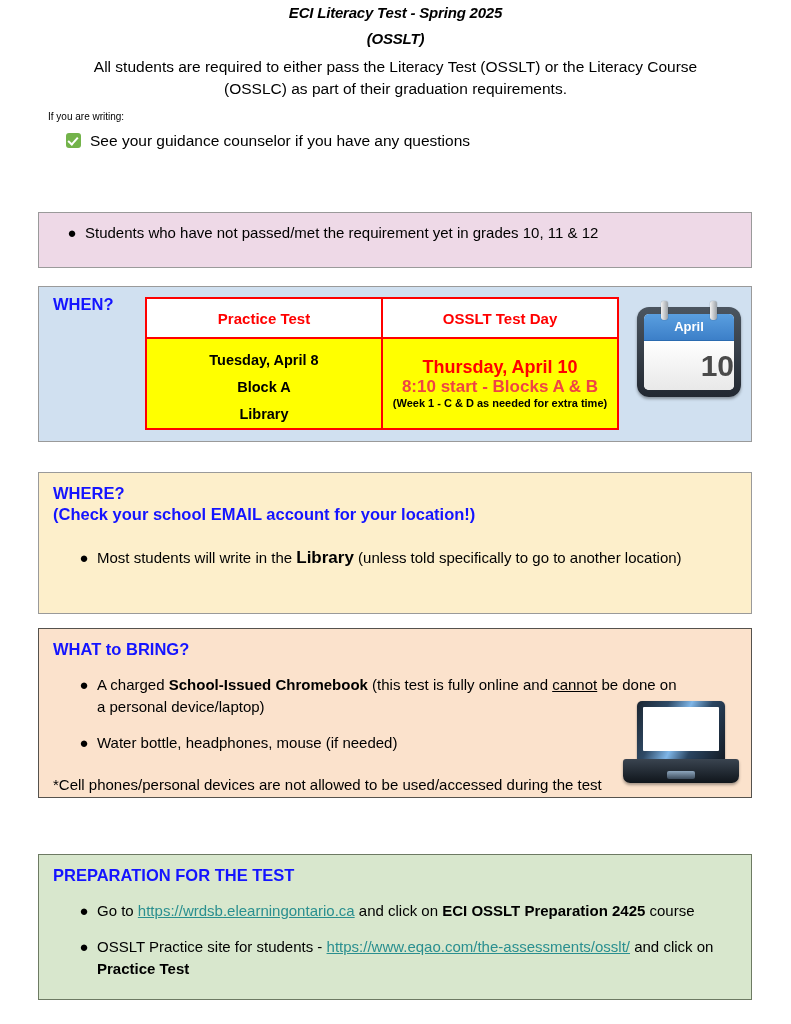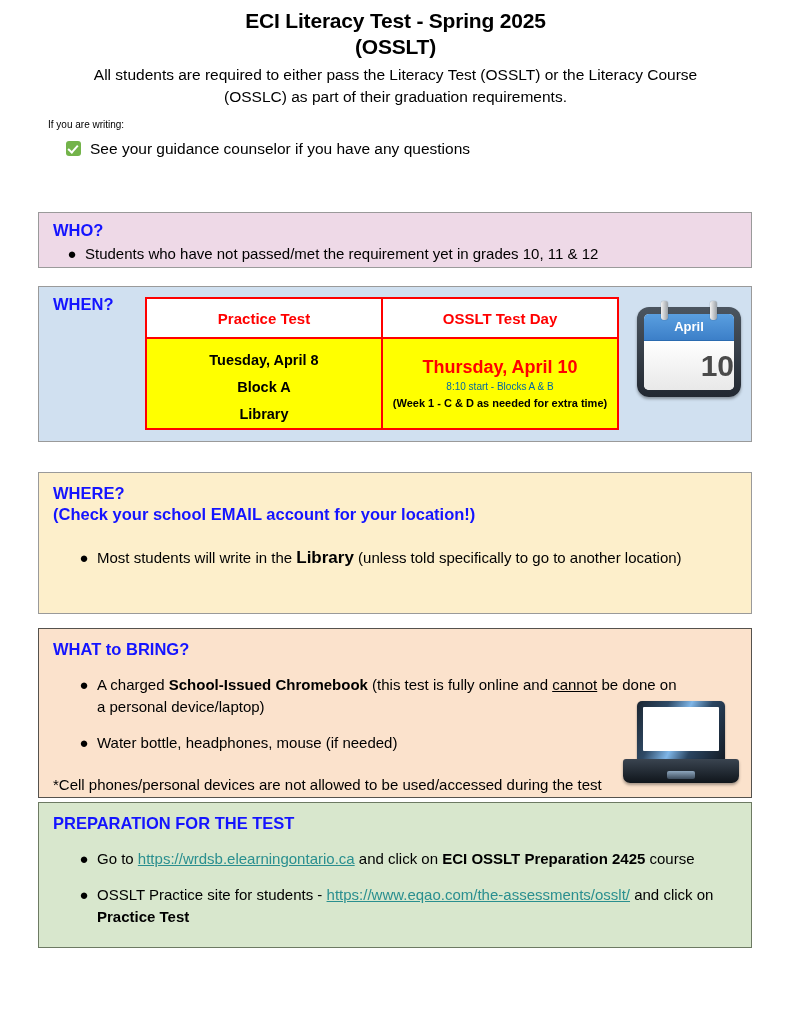--- a/index.html
+++ b/index.html
@@ -19,25 +19,26 @@
     width: 791px;
     height: 1024px;
     padding: 0;
     box-sizing: border-box;
     position: relative;
   }
 
   
   .title {
     text-align: center;
-    font-size: 21px;
+    font-size: 15px;
     font-weight: bold;
     line-height: 26px;
     letter-spacing: -0.2px;
-    padding-top: 8px;
+    padding-top: 0;
+    font-style: italic;
   }
   .intro {
     text-align: center;
     font-size: 15.5px;
     line-height: 22px;
     margin: 4px 62px 0 62px;
   }
   .if-writing {
     font-size: 10px;
     line-height: 22px;
@@ -160,23 +161,23 @@
     line-height: 20px;
     margin-top: 7px;
   }
   .cell-day-main {
     color: #ff0000;
     font-weight: bold;
     font-size: 18px;
     line-height: 22px;
   }
   .cell-day-sub {
-    color: #0369a1;
-    font-weight: normal;
-    font-size: 10px;
+    color: #ef4444;
+    font-weight: bold;
+    font-size: 17px;
     line-height: 18px;
   }
   .cell-day-note {
     color: #000000;
     font-weight: bold;
     font-size: 11px;
     line-height: 15px;
   }
 
   
@@ -291,21 +292,21 @@
   .lt-pad {
     position: absolute;
     left: 44px; top: 12px;
     width: 28px; height: 8px;
     background: linear-gradient(#8ea6bd,#3d4c5c);
     border-radius: 2px;
   }
 
   
   #panel-prep {
-    top: 802px;
+    top: 854px;
     height: 146px;
     background: #d8e7cd;
     border: 1px solid #6d7a63;
     padding: 10px 14px 0 14px;
   }
   #panel-prep .bullet-row { margin-top: 14px; padding-left: 18px; }
   a.link {
     color: #2a8f8f;
   }
 </style>
@@ -324,21 +325,20 @@
   <div class="if-writing">If you are writing:</div>
 
   <div class="check-list">
     <div class="check-row">
       <span class="check-icon"></span>
       <span class="bullet-text">See your guidance counselor if you have any questions</span>
     </div>
   </div>
 
   <div class="panel" id="panel-who">
-    <div class="panel-heading">WHO?</div>
     <div class="bullet-row">
       <span class="bullet-dot">●</span>
       <span class="bullet-text">Students who have not passed/met the requirement yet in grades 10, 11 &amp; 12</span>
     </div>
   </div>
 
   <div class="panel" id="panel-when">
     <div class="panel-heading">WHEN?</div>
     <div class="when-row">
 

